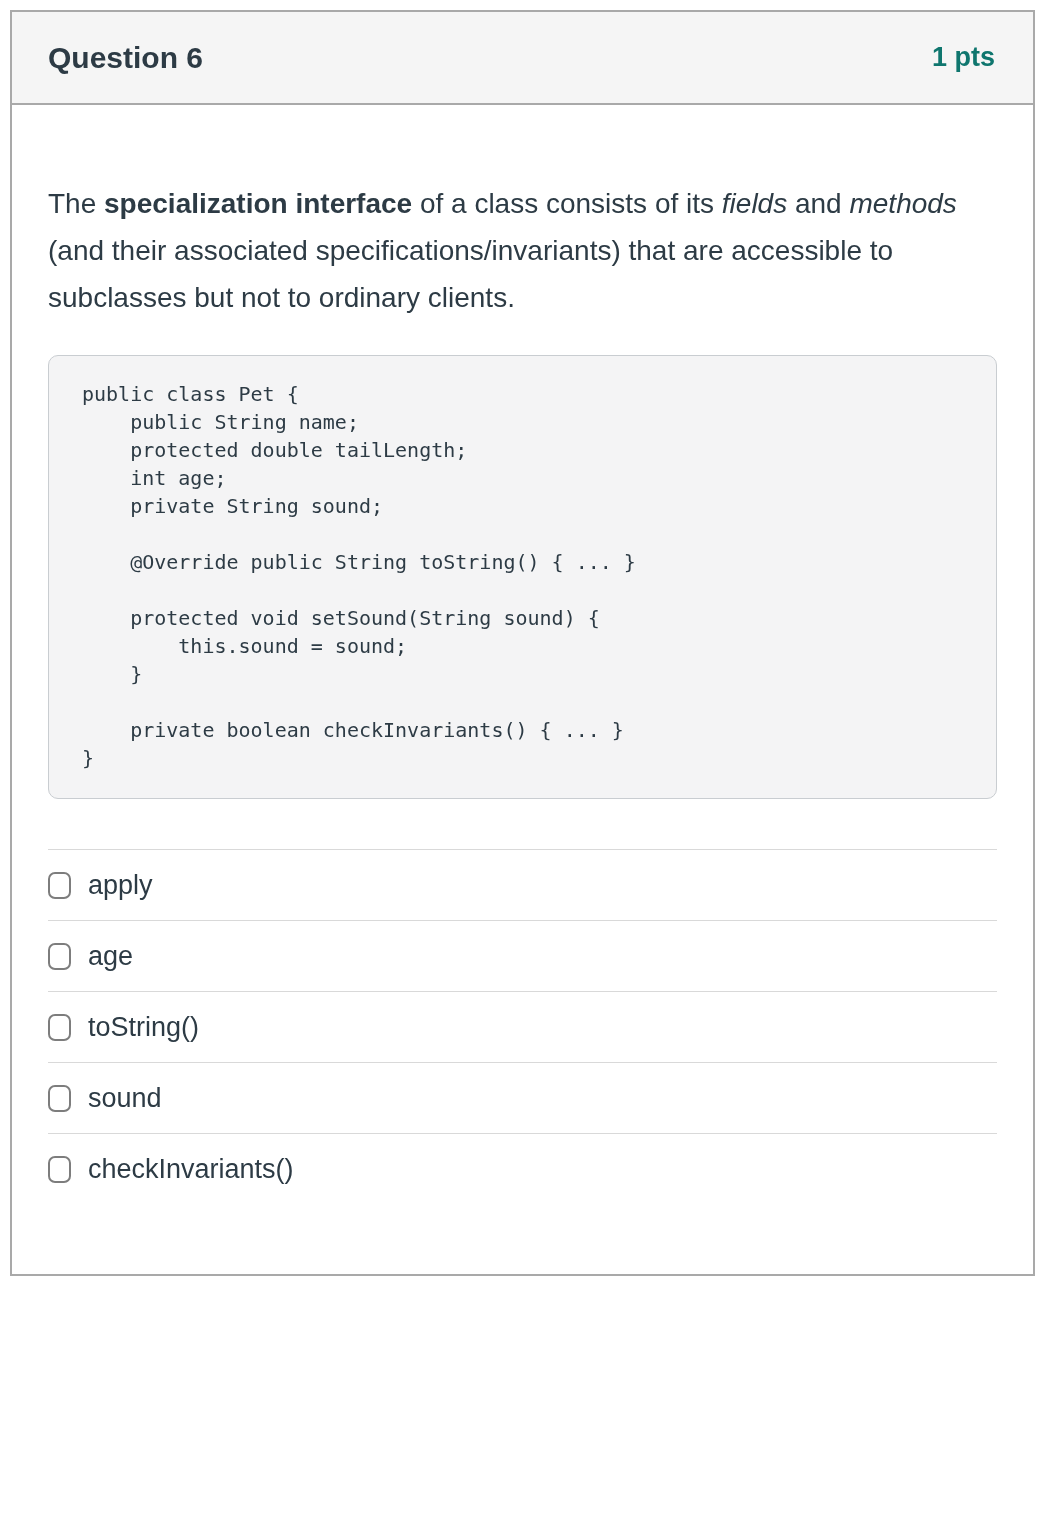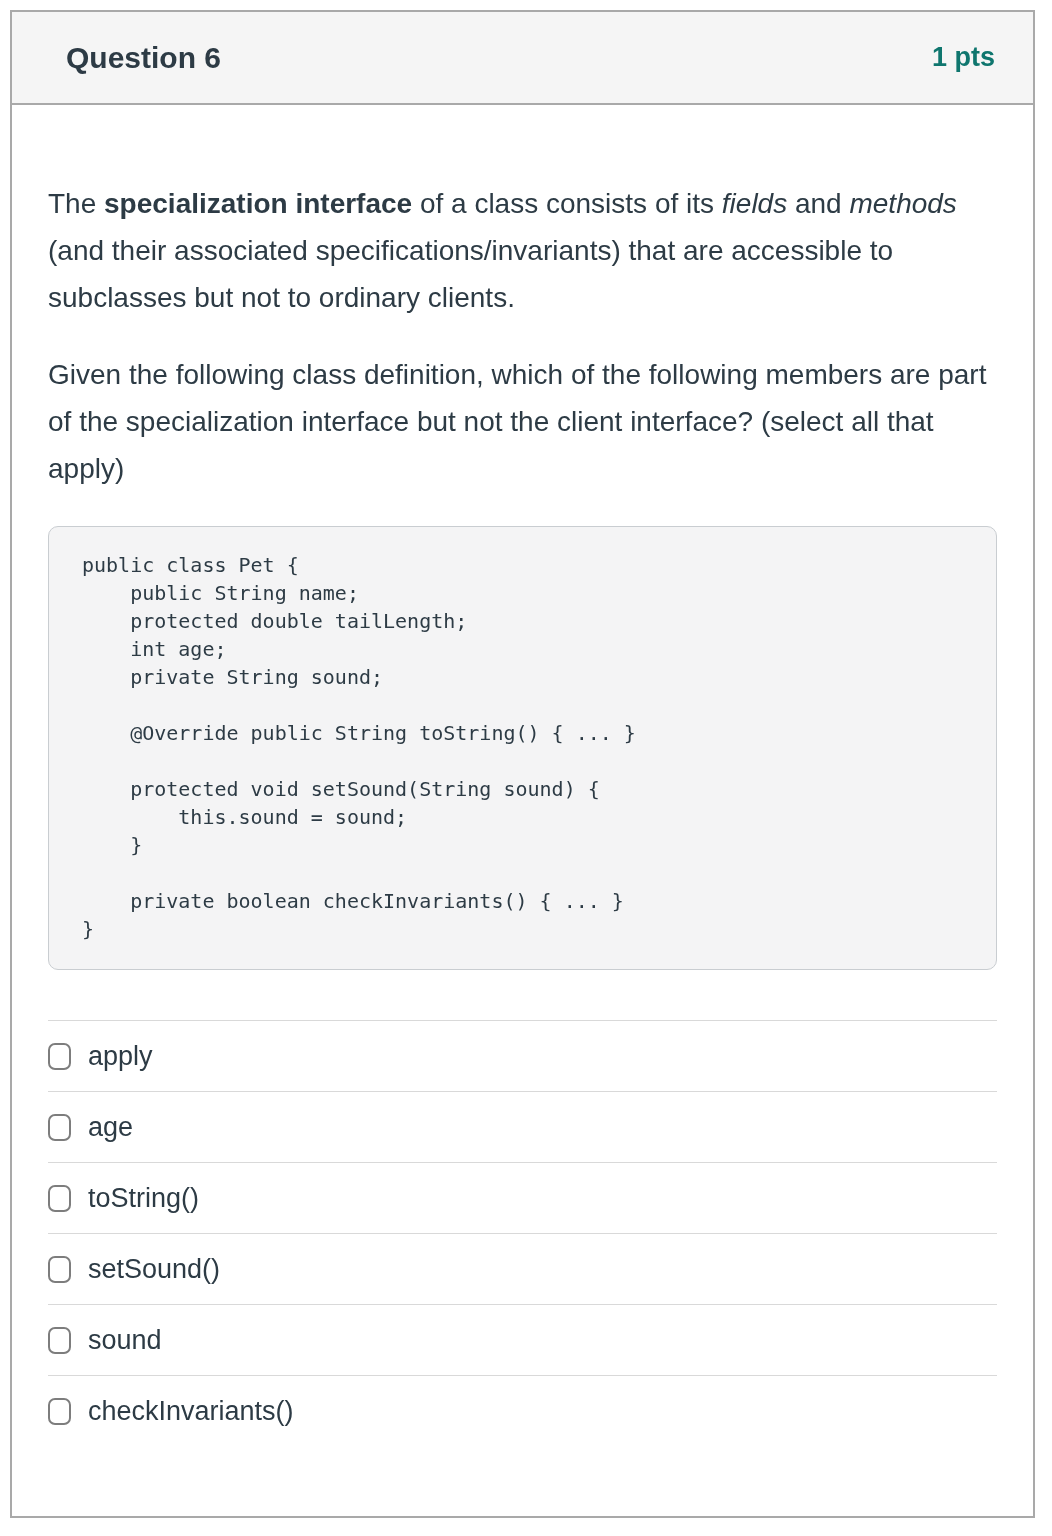--- a/index.html
+++ b/index.html
@@ -26,21 +26,21 @@
     align-items: center;
     background: #f5f5f5;
     border-bottom: 2px solid #a9a9a9;
     height: 93px;
     padding: 0 38px 0 36px;
   }
   .q-title {
     font-size: 30px;
     font-weight: bold;
     color: #2d3b45;
-    margin: 18px;
+    margin: 0;
   }
   .q-pts {
     font-size: 27px;
     font-weight: bold;
     color: #0f766e;
   }
   .card-body {
     padding: 60px 36px 34px 36px;
   }
   .q-para {
@@ -100,21 +100,20 @@
 
     <div class="card-header">
       <h2 class="q-title">Question 6</h2>
       <span class="q-pts">1 pts</span>
     </div>
 
     <div class="card-body">
 
       <p class="q-para"><span>The </span><strong>specialization interface</strong><span> of a class consists of its </span><em>fields</em><span> and </span><em>methods</em><span> (and their associated specifications/invariants) that are accessible to subclasses but not to ordinary clients.</span></p>
 
-      <p class="q-para">Given the following class definition, which of the following members are part of the specialization interface but not the client interface? (select all that apply)</p>
 
       <pre class="code-block">public class Pet {
     public String name;
     protected double tailLength;
     int age;
     private String sound;
 
     @Override public String toString() { ... }
 
     protected void setSound(String sound) {
@@ -135,24 +134,20 @@
           <span class="checkbox"></span>
           <span class="option-label">age</span>
         </div>
 
 
         <div class="option-row">
           <span class="checkbox"></span>
           <span class="option-label">toString()</span>
         </div>
 
-        <div class="option-row">
-          <span class="checkbox"></span>
-          <span class="option-label">setSound()</span>
-        </div>
 
         <div class="option-row">
           <span class="checkbox"></span>
           <span class="option-label">sound</span>
         </div>
 
         <div class="option-row">
           <span class="checkbox"></span>
           <span class="option-label">checkInvariants()</span>
         </div>

